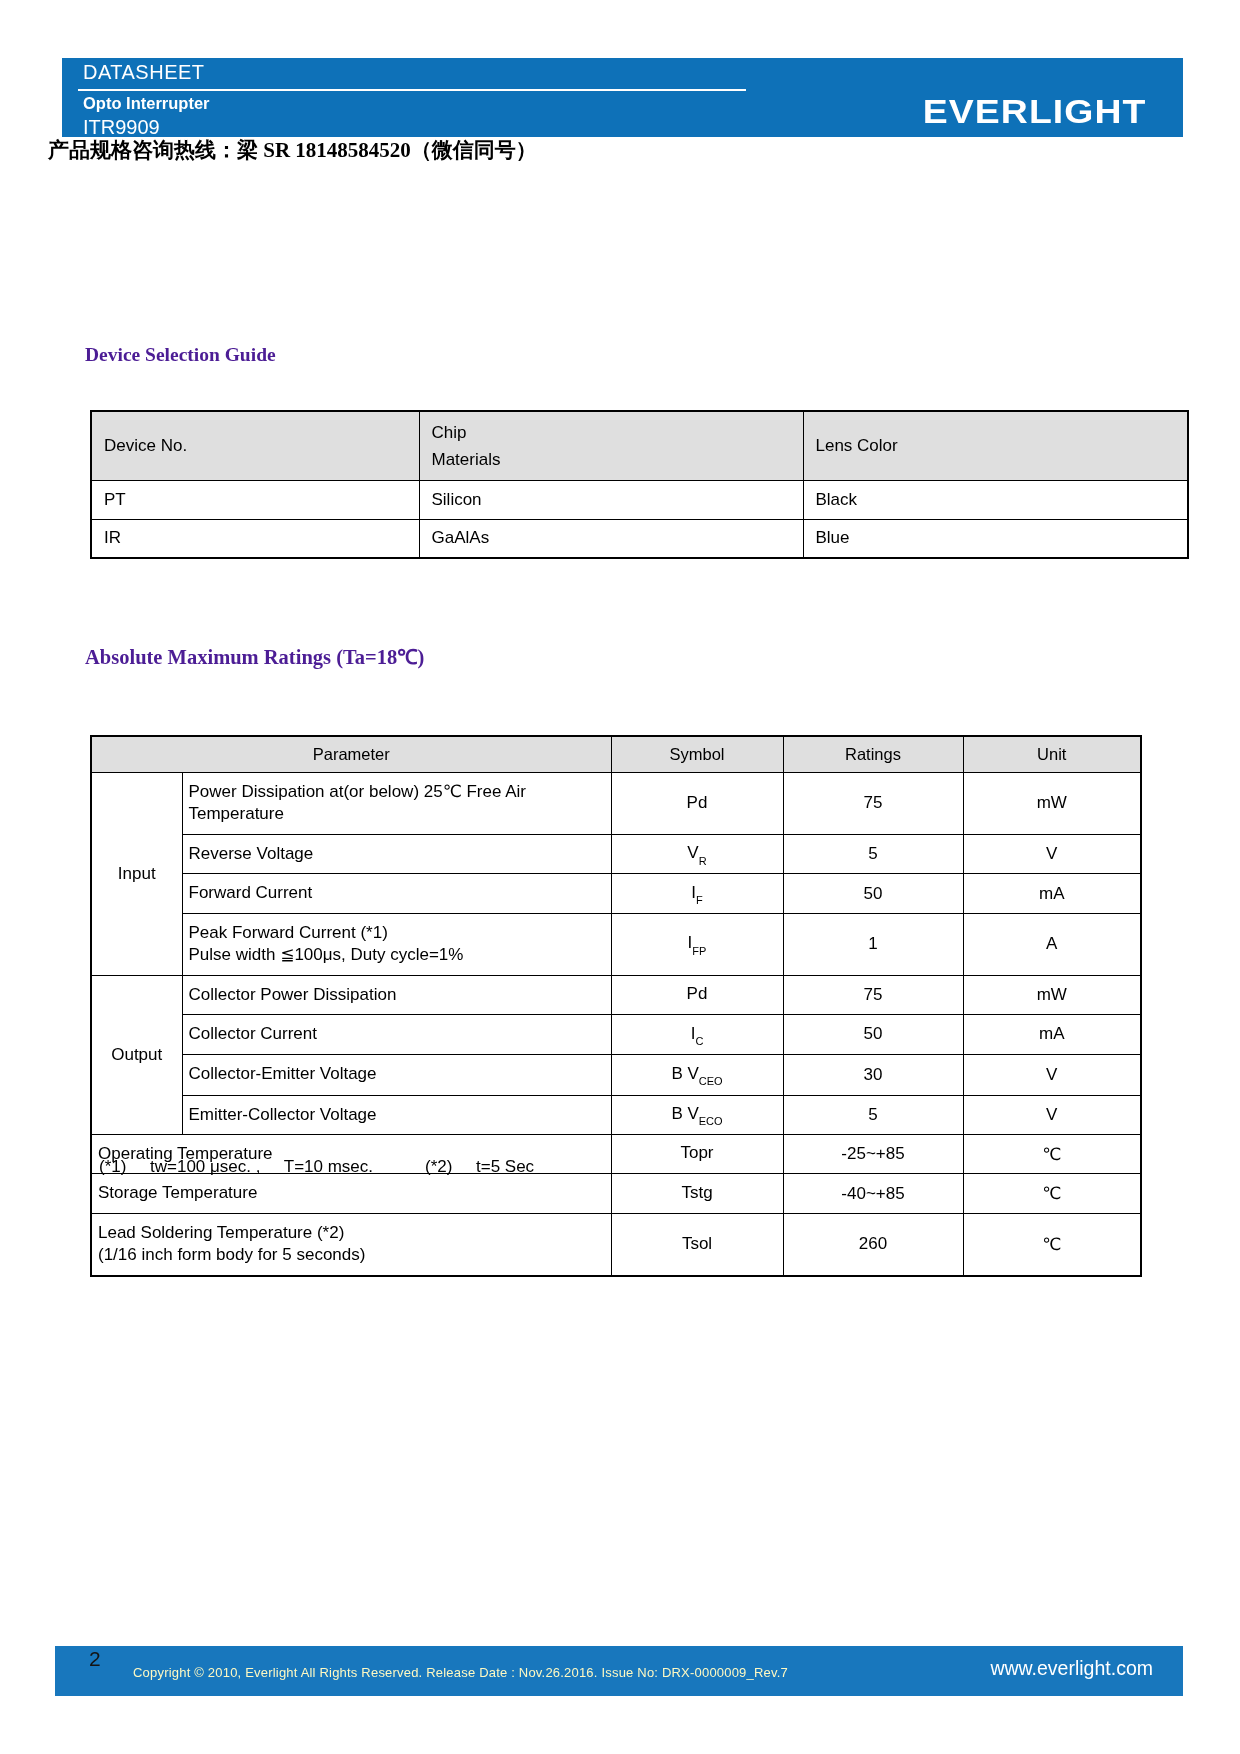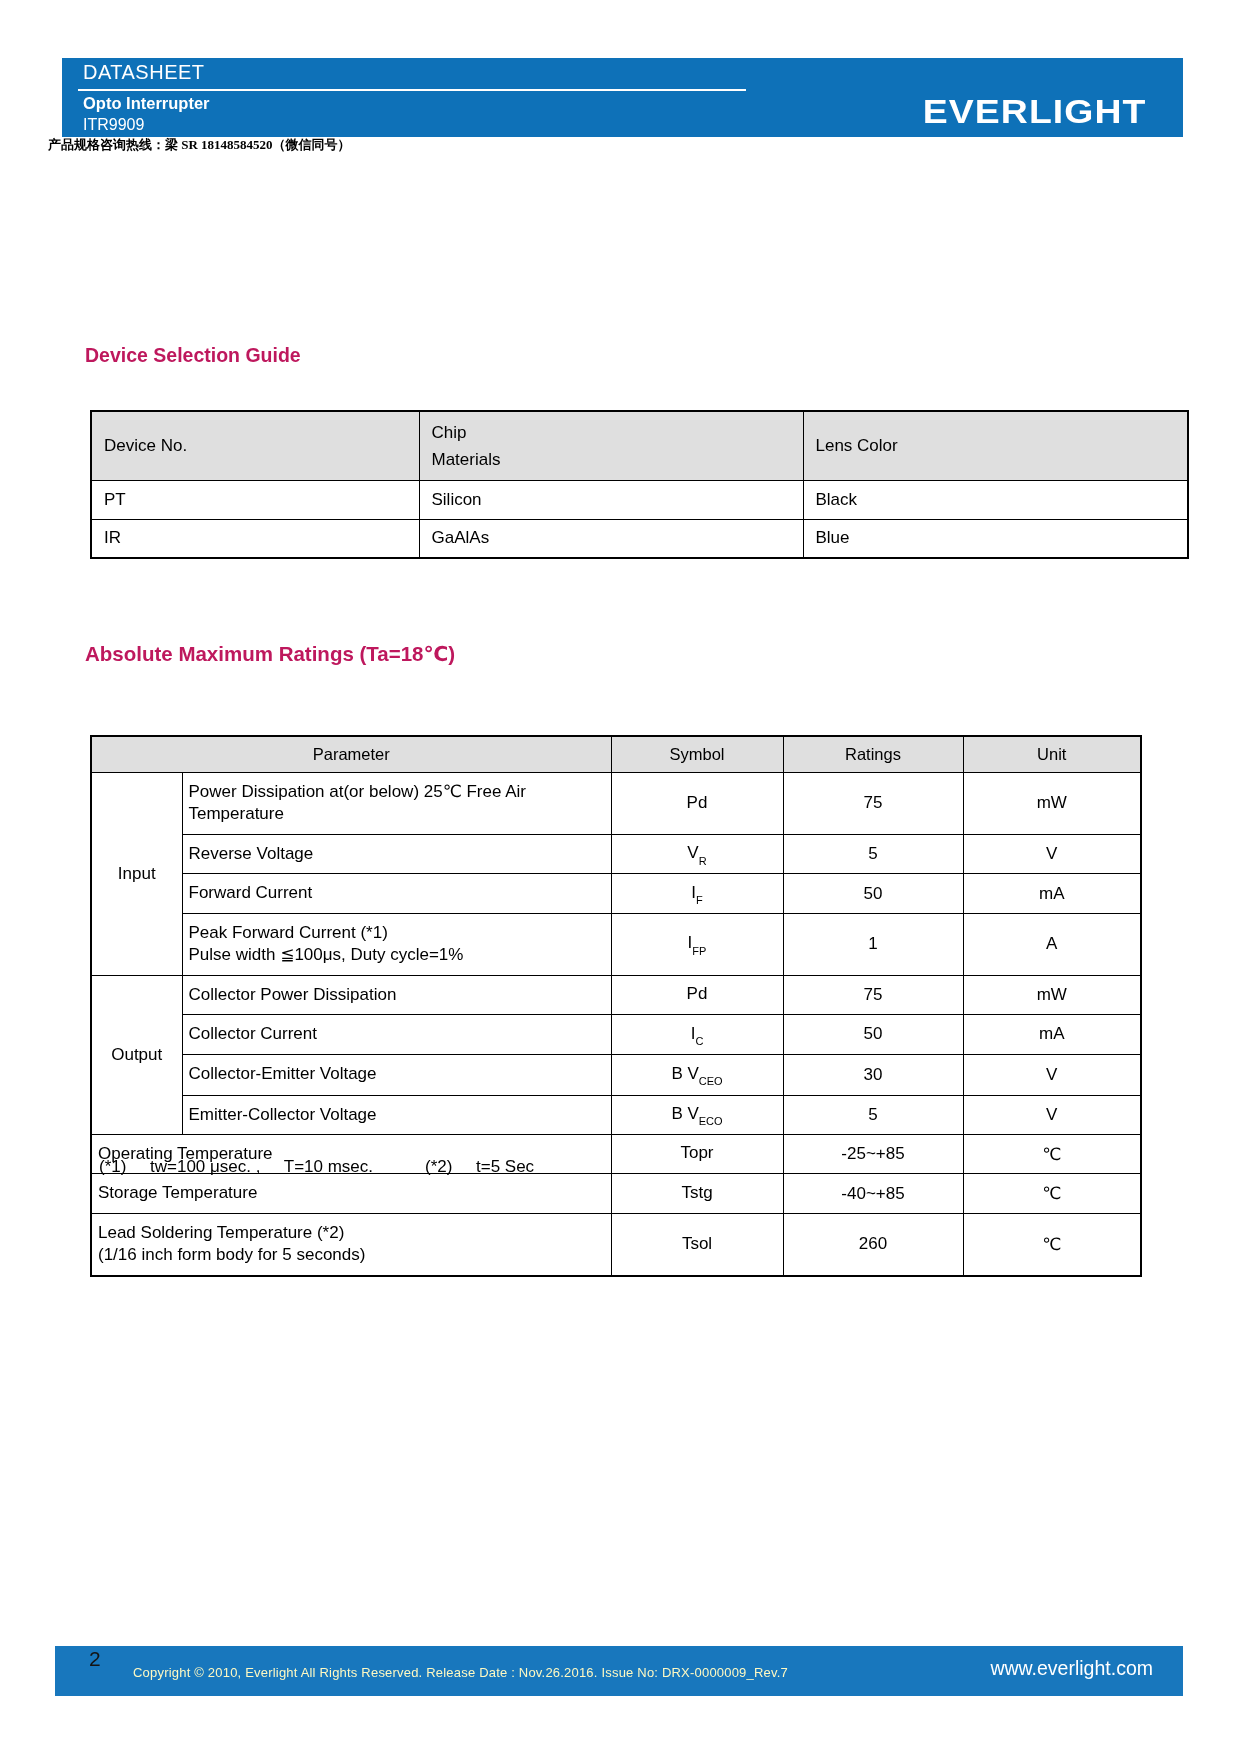--- a/index.html
+++ b/index.html
@@ -7,28 +7,28 @@
   #page {
     position:relative; width:1240px; height:1754px; background:#ffffff;
     font-family:"Liberation Sans","DejaVu Sans",sans-serif; color:#000;
     overflow:hidden; margin:0 auto;
   }
   
   .header-bar { position:absolute; left:62px; top:58px; width:1121px; height:79px; background:#0E71B8;text-align:center; }
   .hdr-doctype { position:absolute; left:21px; top:3px; font-size:20px; color:#fff; letter-spacing:0.5px; }
   .hdr-underline { position:absolute; left:16px; top:31px; width:668px; height:2px; background:#fff; }
   .hdr-product { position:absolute; left:21px; top:36px; font-size:16.5px; color:#fff;font-weight:bold; }
-  .hdr-part { position:absolute; left:21px; top:58px; font-size:16px; color:#fff; }
+  .hdr-part { position:absolute; left:21px; top:58px; font-size:20px; color:#fff; }
   .hdr-logo { position:absolute; right:36px; top:34px; font-size:34px; font-weight:800; color:#fff;
               letter-spacing:1px; transform:scaleX(1.1); transform-origin:100% 50%; }
   
-  .contact { position:absolute; left:48px; top:136px; font-size:13px; font-weight:bold;
+  .contact { position:absolute; left:48px; top:136px; font-size:21px; font-weight:bold;
              font-family:"Liberation Serif","DejaVu Serif",serif; }
   
-  .sec-title { position:absolute; font-weight:bold; color:#be185d; }
+  .sec-title { position:absolute; font-weight:bold; color:#4c1d95;font-family:Liberation Serif, serif; }
   .t-device { left:85px; top:344px; font-size:19.5px; }
   .t-ratings { left:85px; top:642px; font-size:20.5px; }
   
   table { border-collapse:collapse; table-layout:fixed; }
   td { border:1.4px solid #000; font-size:17px; vertical-align:middle; overflow:hidden; }
   .device-table { position:absolute; left:90px; top:410px; width:1097px; border:2px solid #000; }
   .device-table td { padding-left:12px; }
   .device-table .hdr td { background:#dfdfdf; }
   .device-table .hdr .two-line div { line-height:27px; }
   .ratings-table { position:absolute; left:90px; top:735px; width:1050px; border:2px solid #000; }

